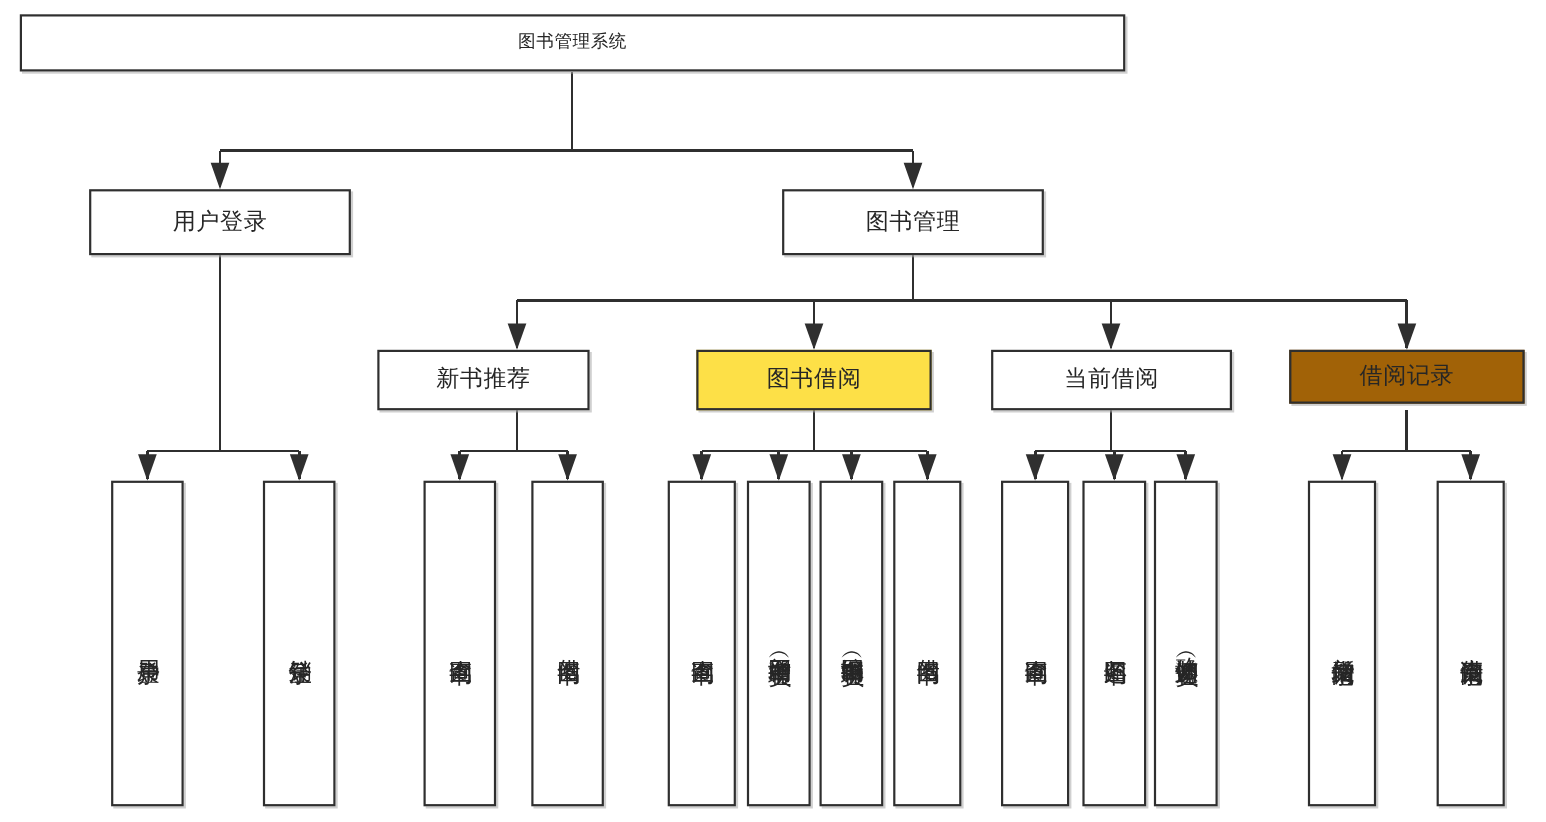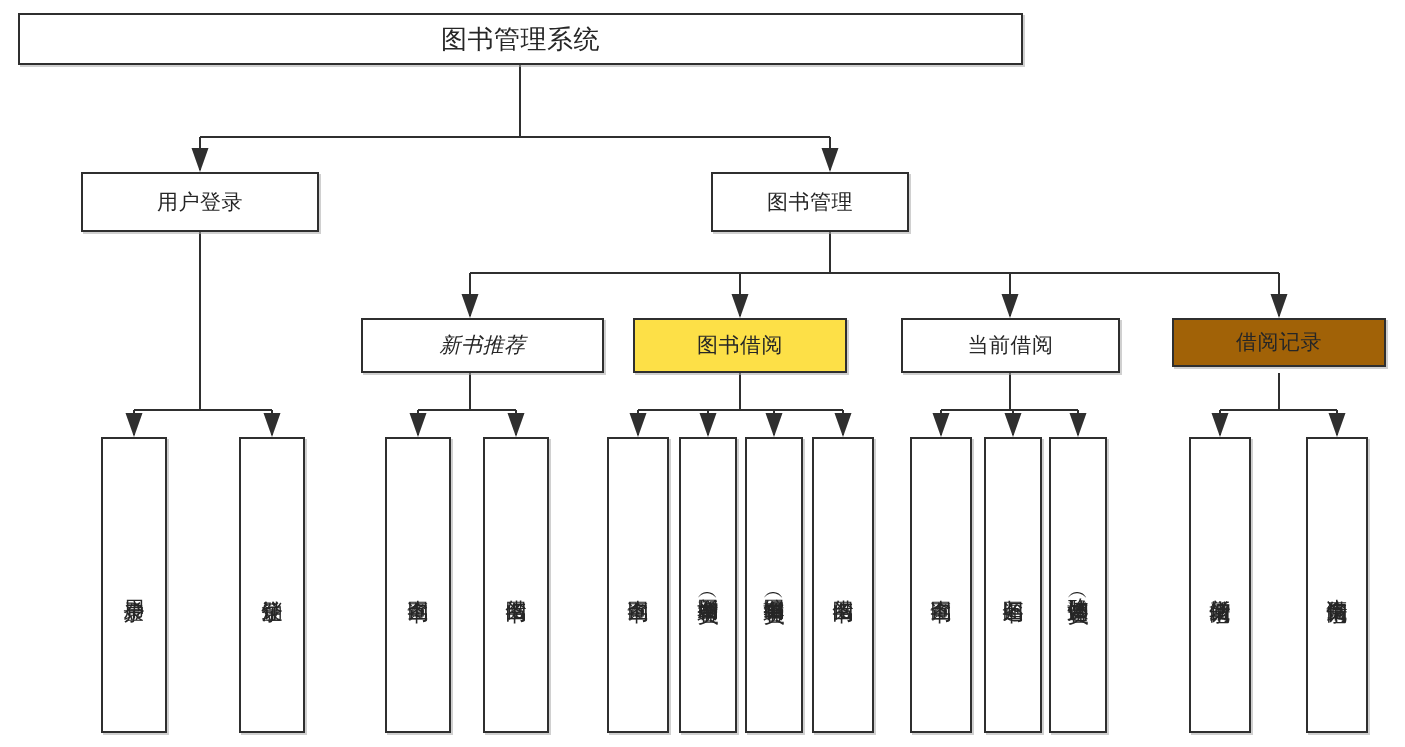--- a/index.html
+++ b/index.html
@@ -42,21 +42,21 @@
     color: #262626;
     text-align: center;
     line-height: 1.18;
     letter-spacing: 0.5px;
     white-space: nowrap;
   }
   .node-box.horizontal .node-label {
     font-size: 21px;
   }
   .node-box.root .node-label {
-    font-size: 26px;
+    font-size: 16px;
   }
   .node-box.vertical .node-label {
     writing-mode: vertical-rl;
     text-orientation: upright;
     font-size: 21px;
     line-height: 1.05;
     letter-spacing: 1px;
   }
   .watermark {
     position: absolute;
@@ -131,24 +131,24 @@
       </g>
   </svg>
 
   <div id="node-layer">
       <div class="node-box horizontal root" style="left: 18px; top: 13px; width: 1005px; height: 52px; border-color: rgb(47, 47, 47); background: rgb(255, 255, 255);">
         <span class="node-label" style="color: rgb(38, 38, 38);">图书管理系统</span>
       </div>
       <div class="node-box horizontal" style="left: 81px; top: 172px; width: 238px; height: 60px; border-color: rgb(47, 47, 47); background: rgb(255, 255, 255);">
         <span class="node-label" style="color: rgb(38, 38, 38);">用户登录</span>
       </div>
-      <div class="node-box horizontal" style="left: 711px; top: 172px; width: 198px; height: 60px; border-color: rgb(47, 47, 47); background: rgb(255, 255, 255);">
+      <div class="node-box horizontal" style="left: 711px; top: 172px; width: 238px; height: 60px; border-color: rgb(47, 47, 47); background: rgb(255, 255, 255);">
         <span class="node-label" style="color: rgb(38, 38, 38);">图书管理</span>
       </div>
-      <div class="node-box horizontal" style="left: 361px; top: 318px; width: 243px; height: 55px; border-color: rgb(47, 47, 47); background: rgb(255, 255, 255); font-style: italic;">
+      <div class="node-box horizontal" style="left: 343px; top: 318px; width: 193px; height: 55px; border-color: rgb(47, 47, 47); background: rgb(255, 255, 255);">
         <span class="node-label" style="color: rgb(38, 38, 38);">新书推荐</span>
       </div>
       <div class="node-box horizontal" style="left: 633px; top: 318px; width: 214px; height: 55px; border-color: rgb(47, 47, 47); background: #fde047;">
         <span class="node-label" style="color: rgb(38, 38, 38);">图书借阅</span>
       </div>
       <div class="node-box horizontal" style="left: 901px; top: 318px; width: 219px; height: 55px; border-color: rgb(47, 47, 47); background: rgb(255, 255, 255);">
         <span class="node-label" style="color: rgb(38, 38, 38);">当前借阅</span>
       </div>
       <div class="node-box horizontal" style="left: 1172px; top: 318px; width: 214px; height: 49px; border-color: rgb(47, 47, 47); background: #a16207;">
         <span class="node-label" style="color: rgb(38, 38, 38);">借阅记录</span>

